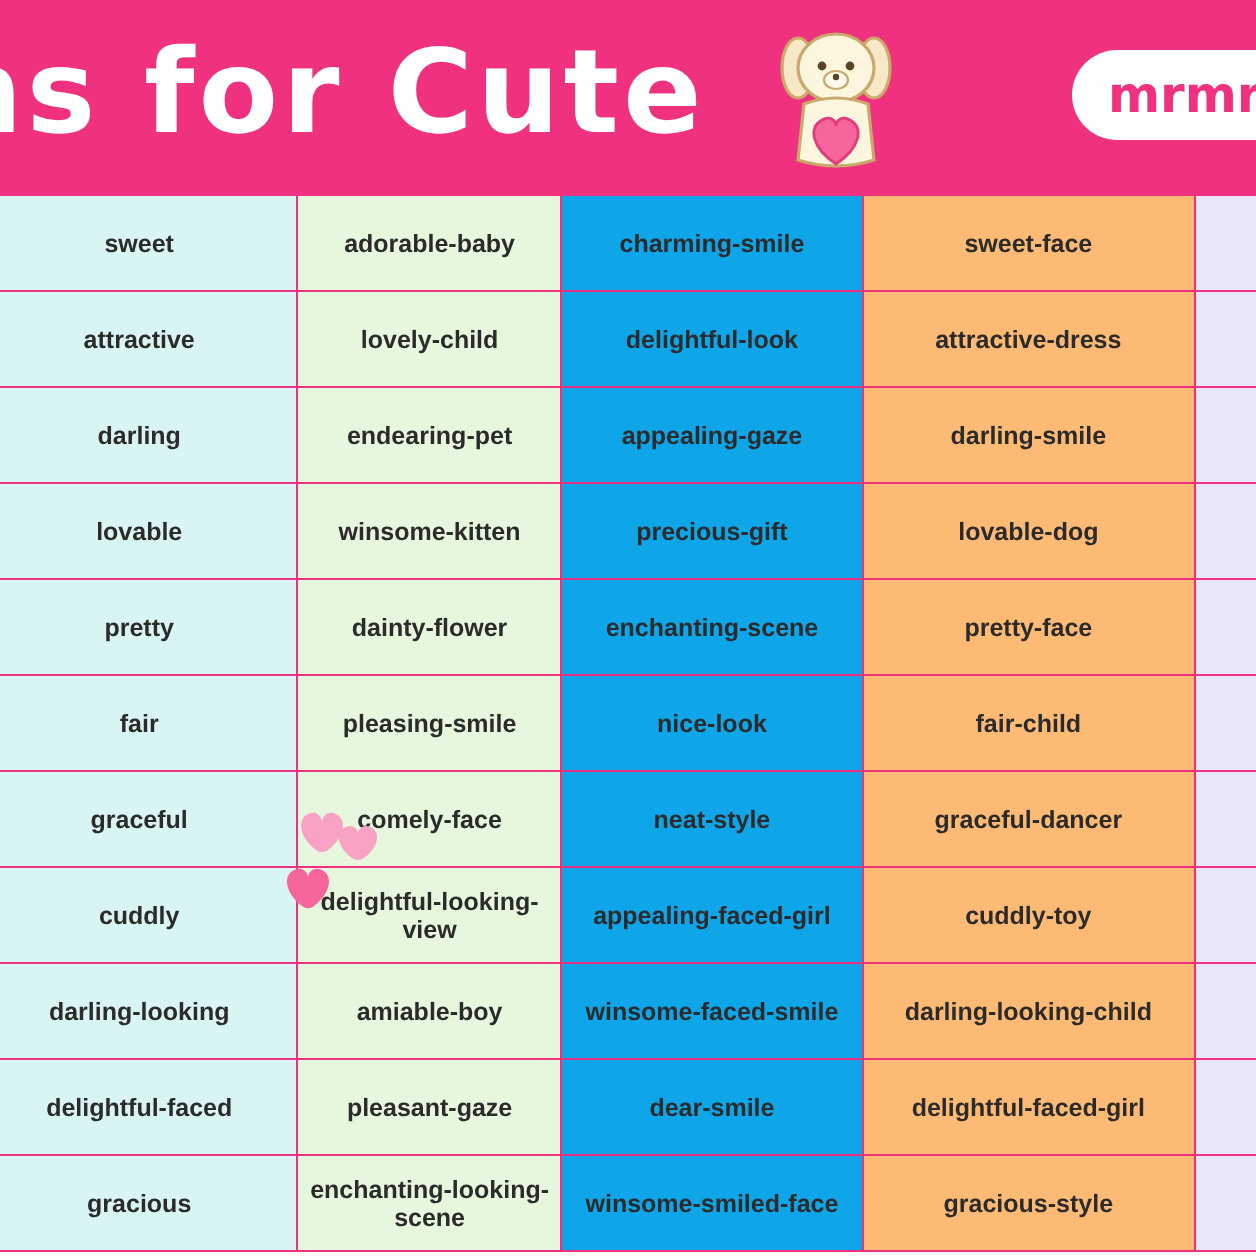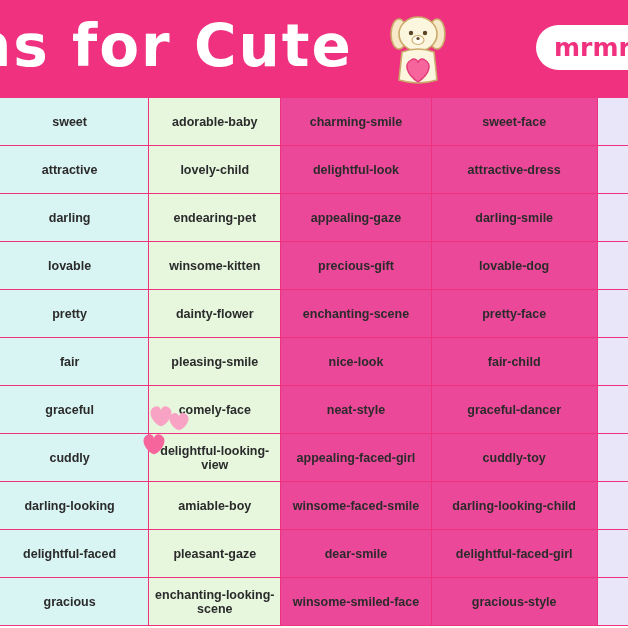--- a/index.html
+++ b/index.html
@@ -100,22 +100,22 @@
     font-size: 12.5px;
     font-weight: bold;
     color: #2b2b2b;
     padding: 3px 5px;
     line-height: 14px;
     word-wrap: break-word;
   }
 
   td.c0 { width: 158px; background: #d9f5f3; }
   td.c1 { width: 132px; background: #e6f7de; }
-  td.c2 { width: 150px; background: #ec4899; }
-  td.c3 { width: 166px; background: #ec4899; }
+  td.c2 { width: 150px; background: #0ea5e9; }
+  td.c3 { width: 166px; background: #fdba74; }
   td.c4 { width: 152px; background: #e9e6fa; }
 
   
   .hearts {
     position: absolute;
     left: 128px;
     top: 395px;
     width: 74px;
     height: 70px;
     pointer-events: none;

